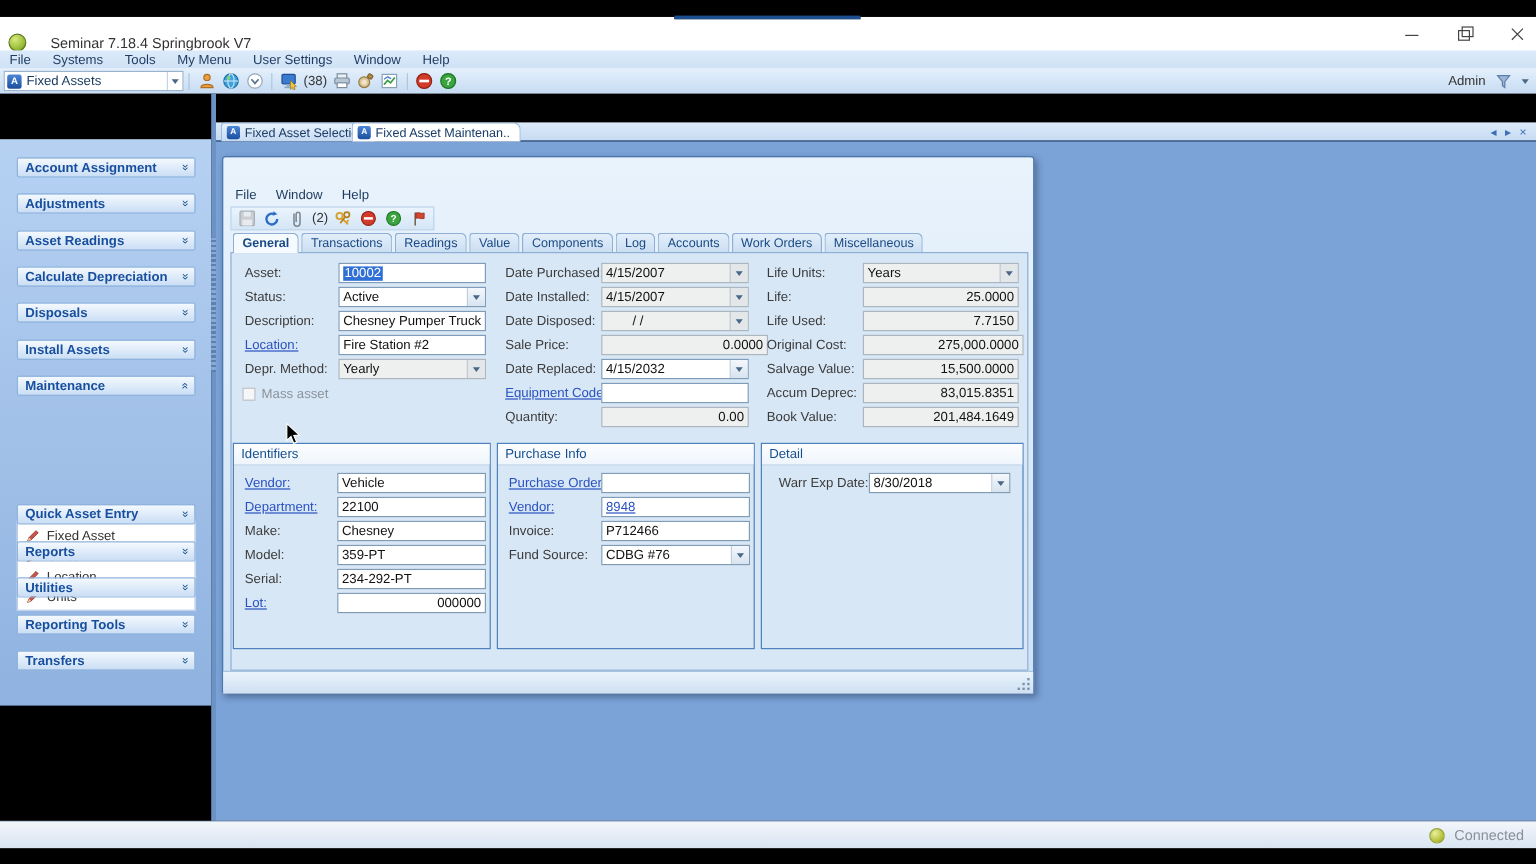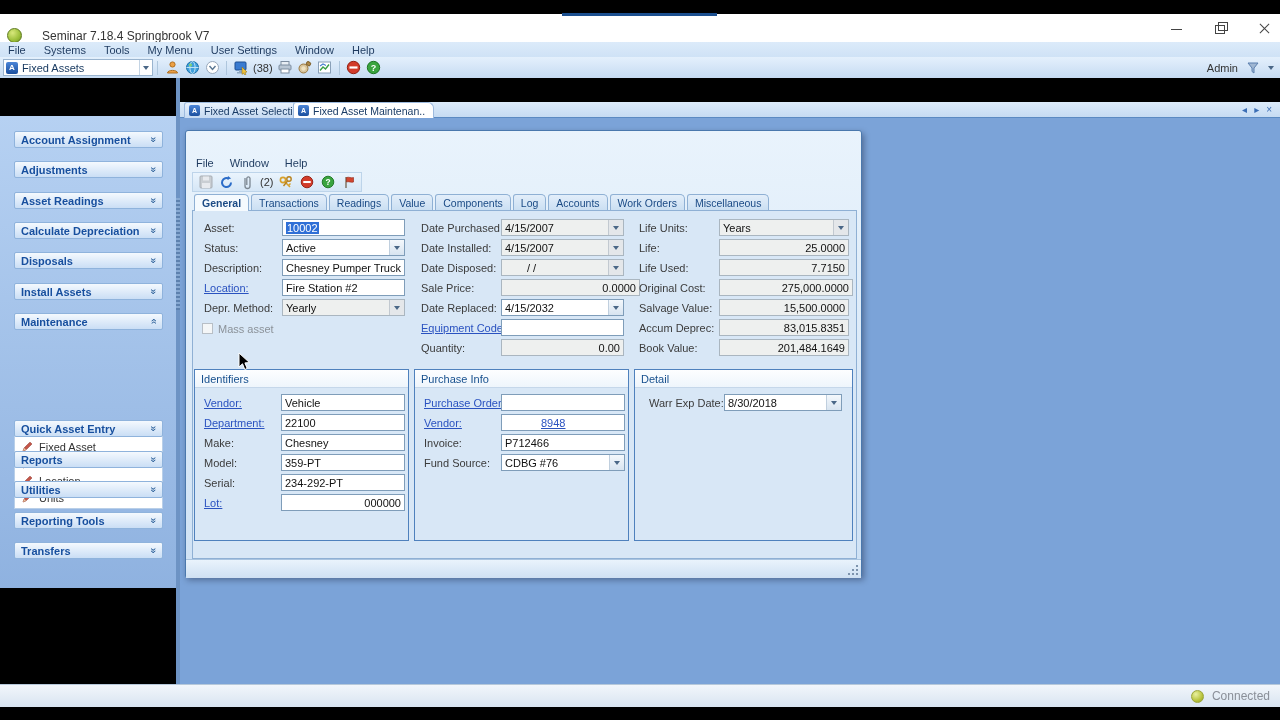--- a/index.html
+++ b/index.html
@@ -100,21 +100,21 @@
   .lbl { position:absolute; color:#3b3b3b; white-space:nowrap; }
   .lnk { position:absolute; color:#2a52c0; text-decoration:underline; white-space:nowrap; cursor:pointer; }
   .fld { position:absolute; height:17px; background:#fff; border:1px solid #7f9db9; display:flex; align-items:center; padding:0 3px; color:#111; overflow:hidden; white-space:nowrap; }
   .fld.ro { background:#eef0ef; border-color:#aab6c0; }
   .fld.num { justify-content:flex-end; }
   .combo { padding-right:0; }
   .combo .cval { flex:1; }
   .combo .cbtn { width:15px; height:15px; margin-left:2px; border-left:1px solid #c0cfde; background:linear-gradient(#f4f8fc,#d8e4f0); display:flex; align-items:center; justify-content:center; flex:0 0 auto; cursor:pointer; }
   .combo.ro .cbtn { background:#e4e7ea; border-left-color:#c2c9d0; }
   .sel-text { background:#2f6fd6; color:#fff; padding:0 1px; }
-  .vendor-val { color:#2a52c0; text-decoration:underline;margin-left:36px; }
+  .vendor-val { color:#2a52c0; text-decoration:underline; }
 
   .chk { position:absolute; width:11px; height:11px; background:#f4f6f7; border:1px solid #b8bfc6; }
   .chk-lbl { position:absolute; color:#8b9299; }
 
   .groupbox { position:absolute; border:1px solid #4f81bd; background:#d8e7f6; }
   .groupbox .gb-head { height:18px; background:linear-gradient(#fdfeff,#eef5fc); border-bottom:1px solid #c5d7ea; color:#17508e; display:flex; align-items:center; padding-left:6px; }
 
   
   .app-statusbar { position:absolute; left:0; top:684px; width:1280px; height:23px; background:linear-gradient(#f2f6fb,#d8e4f1); border-top:1px solid #b6c8da; }
   .conn { position:absolute; right:10px; top:4px; display:flex; align-items:center; gap:8px; color:#8a8f98; font-size:12px; }

